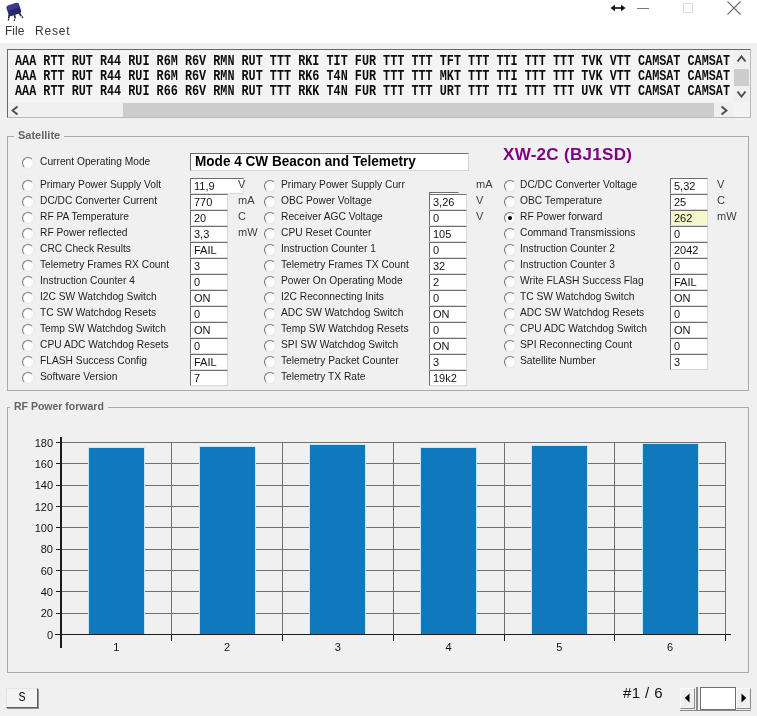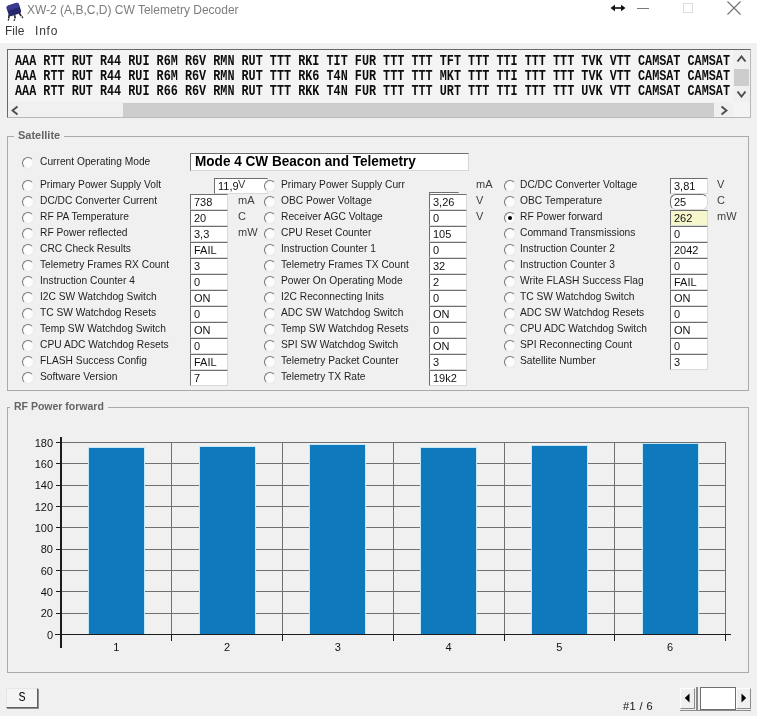--- a/index.html
+++ b/index.html
@@ -24,33 +24,32 @@
 <svg class="abs" style="left:3px;top:1px" width="22" height="20" viewBox="0 0 22 20">
 <g transform="rotate(-18 11 9)">
 <rect x="4.5" y="3" width="13" height="11" rx="2.5" fill="#27276b"></rect>
 <rect x="4.5" y="3" width="13" height="5" rx="2.5" fill="#3a3a8f"></rect>
 <path d="M5 12 l-1.5 3" stroke="#222" stroke-width="1.6"></path>
 <path d="M10 14 l-0.5 3.4" stroke="#222" stroke-width="1.6"></path>
 <path d="M15 13.5 l1 3.4" stroke="#222" stroke-width="1.6"></path>
 <path d="M3.5 15.5 l-1.3 1.8 M8.8 18 l-1.2 1.6 M16.5 17.5 l0.4 2" stroke="#333" stroke-width="1.3"></path>
 </g>
     </svg>
-<div class="abs" style="left:27px;top:3px;font-size:12px;color:#7c7c7c;white-space:nowrap">XW-2 (A,B,C,D) CW Telemetry Decoder</div>
 <svg class="abs" style="left:610px;top:3px" width="16" height="10" viewBox="0 0 16 10">
 <line x1="3" y1="5" x2="13" y2="5" stroke="#111" stroke-width="1.6"></line>
 <path d="M0.5 5 L5 1.8 L5 8.2 Z" fill="#111"></path>
       <path d="M15.5 5 L11 1.8 L11 8.2 Z" fill="#111"></path>
     </svg>
 <div class="abs" style="left:637px;top:8px;width:12px;height:1px;background:#7a7a7a"></div>
 <div class="abs" style="left:683px;top:3px;width:10px;height:10px;border:1px solid #dcdcdc"></div>
 <svg class="abs" style="left:726px;top:1px" width="16" height="15" viewBox="0 0 16 15">
 <path d="M1.5 0.5 L14.5 13.5 M14.5 0.5 L1.5 13.5" stroke="#6f6f6f" stroke-width="1.1" fill="none"></path>
     </svg>
 <div class="abs" style="left:5px;top:24px;font-size:12px;color:#383838">File</div>
-<div class="abs" style="left:35px;top:24px;font-size:12px;letter-spacing:0.8px;color:#383838">Info</div>
+<div class="abs" style="left:35px;top:24px;font-size:12px;letter-spacing:0.8px;color:#383838">Reset</div>
 <div id="content">
 </div>
 <div class="abs" style="left:7px;top:49px;width:744px;height:69px;background:#f4f4f4;border:1px solid;border-color:#686868 #b9b9b9 #b9b9b9 #686868"></div>
 <div class="abs" style="left:15px;top:53.5px;font-family:'Liberation Mono',monospace;font-weight:bold;font-size:11.8px;line-height:13.05px;color:#0d0d0d;white-space:pre;transform:scaleY(1.18);transform-origin:0 0">AAA RTT RUT R44 RUI R6M R6V RMN RUT TTT RKI TIT FUR TTT TTT TFT TTT TTI TTT TTT TVK VTT CAMSAT CAMSAT
 AAA RTT RUT R44 RUI R6M R6V RMN RUT TTT RK6 T4N FUR TTT TTT MKT TTT TTI TTT TTT TVK VTT CAMSAT CAMSAT
 AAA RTT RUT R44 RUI R66 R6V RMN RUT TTT RKK T4N FUR TTT TTT URT TTT TTI TTT TTT UVK VTT CAMSAT CAMSAT</div>
 <div class="abs" style="left:733px;top:50px;width:17px;height:52px;background:#f0f0f0"></div>
 <svg class="abs" style="left:736px;top:55px" width="11" height="8" viewBox="0 0 11 8">
       <path d="M1.5 6.5 L5.5 1.5 L9.5 6.5" stroke="#4d4d4d" stroke-width="2" fill="none"></path>
     </svg>
@@ -67,25 +66,25 @@
       <path d="M1.5 1.5 L6.5 5.5 L1.5 9.5" stroke="#4d4d4d" stroke-width="2" fill="none"></path>
     </svg>
 <div class="gbox" style="left:7px;top:136px;width:742px;height:255px"></div>
 <div class="glabel" style="left:14px;top:129px">Satellite</div>
 <span class="radio" style="left:22px;top:157px"></span>
 <div class="lbl" style="left:40px;top:155px">Current Operating Mode</div>
 <div class="abs" style="left:190px;top:153px;width:279px;height:18px;background:#fff;border:1px solid;border-color:#6e6e6e #d6d6d6 #d6d6d6 #6e6e6e"></div>
 <div class="abs" style="left:195px;top:152.5px;font-size:14px;font-weight:bold;color:#000;transform:scaleX(0.97);transform-origin:0 0;white-space:nowrap">Mode 4 CW Beacon and Telemetry</div>
 <span class="radio" style="left:22px;top:180px"></span>
 <div class="lbl" style="left:40px;top:178px">Primary Power Supply Volt</div>
-<div class="field" style="left:190px;top:178px;width:54px;margin-left:24px;">11,9</div>
+<div class="field" style="left:190px;top:178px;width:54px;">11,9</div>
 <div class="unit" style="left:238px;top:178px">V</div>
 <span class="radio" style="left:22px;top:196px"></span>
 <div class="lbl" style="left:40px;top:194px">DC/DC Converter Current</div>
-<div class="field" style="left:190px;top:194px;width:38px;">738</div>
+<div class="field" style="left:190px;top:194px;width:38px;">770</div>
 <div class="unit" style="left:238px;top:194px">mA</div>
 <span class="radio" style="left:22px;top:212px"></span>
 <div class="lbl" style="left:40px;top:210px">RF PA Temperature</div>
 <div class="field" style="left:190px;top:210px;width:38px;">20</div>
 <div class="unit" style="left:238px;top:210px">C</div>
 <span class="radio" style="left:22px;top:228px"></span>
 <div class="lbl" style="left:40px;top:226px">RF Power reflected</div>
 <div class="field" style="left:190px;top:226px;width:38px;">3,3</div>
 <div class="unit" style="left:238px;top:226px">mW</div>
 <span class="radio" style="left:22px;top:244px"></span>
@@ -152,25 +151,25 @@
 <div class="lbl" style="left:281px;top:338px">SPI SW Watchdog Switch</div>
 <div class="field" style="left:429px;top:338px;width:38px;">ON</div>
 <span class="radio" style="left:264px;top:356px"></span>
 <div class="lbl" style="left:281px;top:354px">Telemetry Packet Counter</div>
 <div class="field" style="left:429px;top:354px;width:38px;">3</div>
 <span class="radio" style="left:264px;top:372px"></span>
 <div class="lbl" style="left:281px;top:370px">Telemetry TX Rate</div>
 <div class="field" style="left:429px;top:370px;width:38px;">19k2</div>
 <span class="radio" style="left:504px;top:180px"></span>
 <div class="lbl" style="left:520px;top:178px">DC/DC Converter Voltage</div>
-<div class="field" style="left:670px;top:178px;width:38px;">3,81</div>
+<div class="field" style="left:670px;top:178px;width:38px;">5,32</div>
 <div class="unit" style="left:717px;top:178px">V</div>
 <span class="radio" style="left:504px;top:196px"></span>
 <div class="lbl" style="left:520px;top:194px">OBC Temperature</div>
-<div class="field" style="left:670px;top:194px;width:38px;border-radius:6px;">25</div>
+<div class="field" style="left:670px;top:194px;width:38px;">25</div>
 <div class="unit" style="left:717px;top:194px">C</div>
 <span class="radio" style="left:504px;top:212px">
       <span class="rdot"></span>
     </span>
 <div class="lbl" style="left:520px;top:210px">RF Power forward</div>
 <div class="field" style="left:670px;top:210px;width:38px;background:#f7f7cd;">262</div>
 <div class="unit" style="left:717px;top:210px">mW</div>
 <span class="radio" style="left:504px;top:228px"></span>
 <div class="lbl" style="left:520px;top:226px">Command Transmissions</div>
 <div class="field" style="left:670px;top:226px;width:38px;">0</div>
@@ -191,20 +190,21 @@
 <div class="field" style="left:670px;top:306px;width:38px;">0</div>
 <span class="radio" style="left:504px;top:324px"></span>
 <div class="lbl" style="left:520px;top:322px">CPU ADC Watchdog Switch</div>
 <div class="field" style="left:670px;top:322px;width:38px;">ON</div>
 <span class="radio" style="left:504px;top:340px"></span>
 <div class="lbl" style="left:520px;top:338px">SPI Reconnecting Count</div>
 <div class="field" style="left:670px;top:338px;width:38px;">0</div>
 <span class="radio" style="left:504px;top:356px"></span>
 <div class="lbl" style="left:520px;top:354px">Satellite Number</div>
 <div class="field" style="left:670px;top:354px;width:38px;">3</div>
+<div class="abs" style="left:503px;top:145px;font-size:17px;font-weight:bold;color:#800080;letter-spacing:0.3px;white-space:nowrap">XW-2C (BJ1SD)</div>
 <div class="gbox" style="left:7px;top:407px;width:742px;height:266px"></div>
 <div class="glabel" style="left:10px;top:400px;font-size:10.5px">RF Power forward</div>
 <svg class="abs" style="left:0;top:400px" width="757" height="280" viewBox="0 0 757 280" shape-rendering="crispEdges">
       <line x1="61.0" y1="42.5" x2="725.5" y2="42.5" stroke="#707070" stroke-width="1"></line>
       <line x1="61.0" y1="63.8" x2="725.5" y2="63.8" stroke="#707070" stroke-width="1"></line>
       <line x1="61.0" y1="85.2" x2="725.5" y2="85.2" stroke="#707070" stroke-width="1"></line>
       <line x1="61.0" y1="106.5" x2="725.5" y2="106.5" stroke="#707070" stroke-width="1"></line>
       <line x1="61.0" y1="127.8" x2="725.5" y2="127.8" stroke="#707070" stroke-width="1"></line>
       <line x1="61.0" y1="149.2" x2="725.5" y2="149.2" stroke="#707070" stroke-width="1"></line>
       <line x1="61.0" y1="170.5" x2="725.5" y2="170.5" stroke="#707070" stroke-width="1"></line>
@@ -252,21 +252,21 @@
       <line x1="614.8" y1="234.5" x2="614.8" y2="240.5" stroke="#1c1c1c" stroke-width="1"></line>
       <line x1="725.5" y1="234.5" x2="725.5" y2="240.5" stroke="#1c1c1c" stroke-width="1"></line>
       <text x="116.4" y="251.0" font-size="11" fill="#111" text-anchor="middle" font-family="Liberation Sans">1</text>
       <text x="227.1" y="251.0" font-size="11" fill="#111" text-anchor="middle" font-family="Liberation Sans">2</text>
       <text x="337.9" y="251.0" font-size="11" fill="#111" text-anchor="middle" font-family="Liberation Sans">3</text>
       <text x="448.6" y="251.0" font-size="11" fill="#111" text-anchor="middle" font-family="Liberation Sans">4</text>
       <text x="559.4" y="251.0" font-size="11" fill="#111" text-anchor="middle" font-family="Liberation Sans">5</text>
       <text x="670.1" y="251.0" font-size="11" fill="#111" text-anchor="middle" font-family="Liberation Sans">6</text>
     </svg>
 <div class="abs" style="left:6px;top:688px;width:32px;height:20px;background:#f4f4f4;border:1px solid;border-color:#e6e6e6 #5f5f5f #5f5f5f #e6e6e6;box-shadow:1px 1px 0 #8f8f8f;font-family:'Liberation Mono',monospace;font-size:12px;color:#000;text-align:center;line-height:18px">S</div>
-<div class="abs" style="left:623px;top:700px;font-size:11px;letter-spacing:0.4px;color:#111">#1 / 6</div>
+<div class="abs" style="left:623px;top:684px;font-size:15px;letter-spacing:0.4px;color:#111">#1 / 6</div>
 <div class="abs" style="left:680px;top:688px;width:15px;height:21px;background:#f0f0f0;border:1px solid;border-color:#fdfdfd #8b8b8b #8b8b8b #fdfdfd"></div>
 <svg class="abs" style="left:684px;top:693px" width="6" height="10" viewBox="0 0 6 10">
       <path d="M5.5 0.5 L0.8 5 L5.5 9.5 Z" fill="#000"></path>
     </svg>
 <div class="abs" style="left:696px;top:687px;width:2px;height:23px;border-left:1px solid #8b8b8b;border-right:1px solid #8b8b8b"></div>
 <div class="abs" style="left:700px;top:687px;width:36px;height:23px;background:#fff;border:1px solid #6f6f6f"></div>
 <div class="abs" style="left:736px;top:688px;width:15px;height:21px;background:#f0f0f0;border:1px solid;border-color:#fdfdfd #8b8b8b #8b8b8b #fdfdfd"></div>
 <svg class="abs" style="left:741px;top:693px" width="6" height="10" viewBox="0 0 6 10">
       <path d="M0.5 0.5 L5.2 5 L0.5 9.5 Z" fill="#000"></path>
     </svg>

